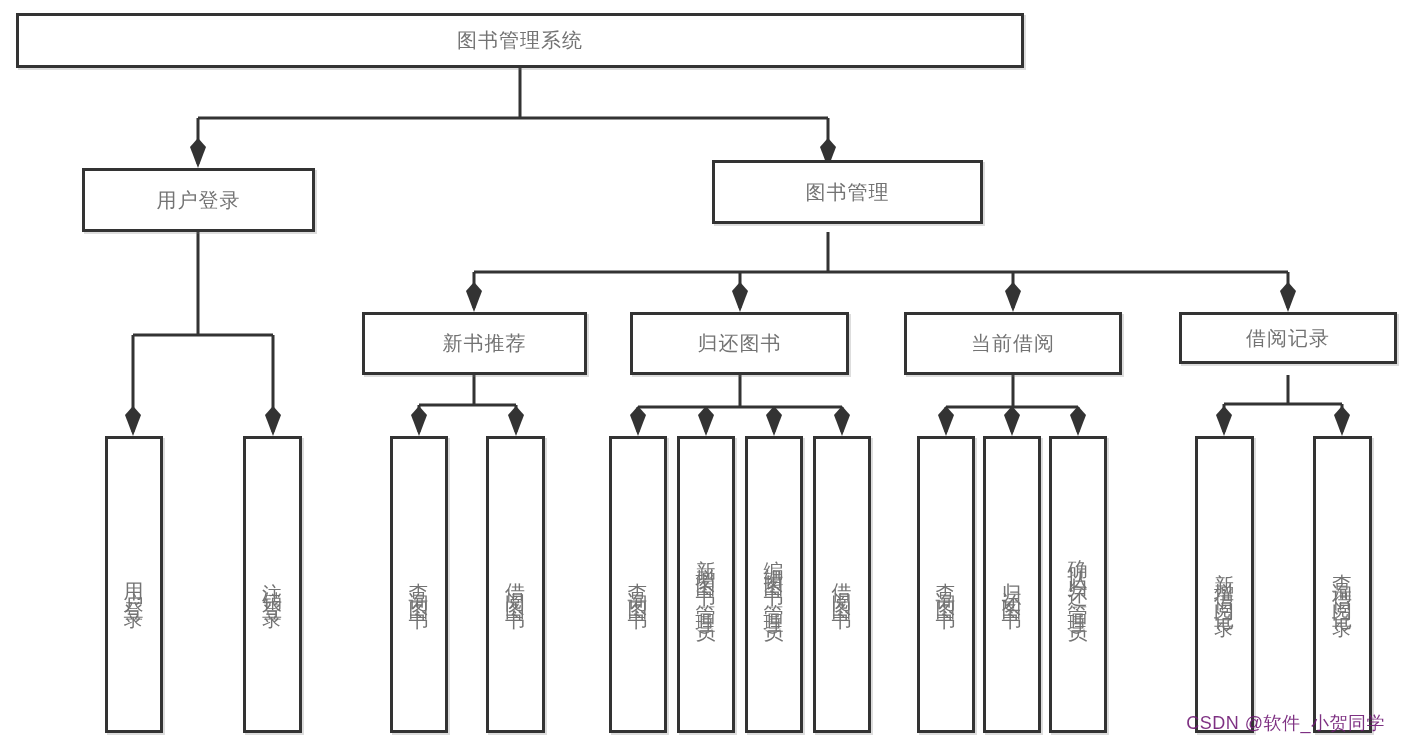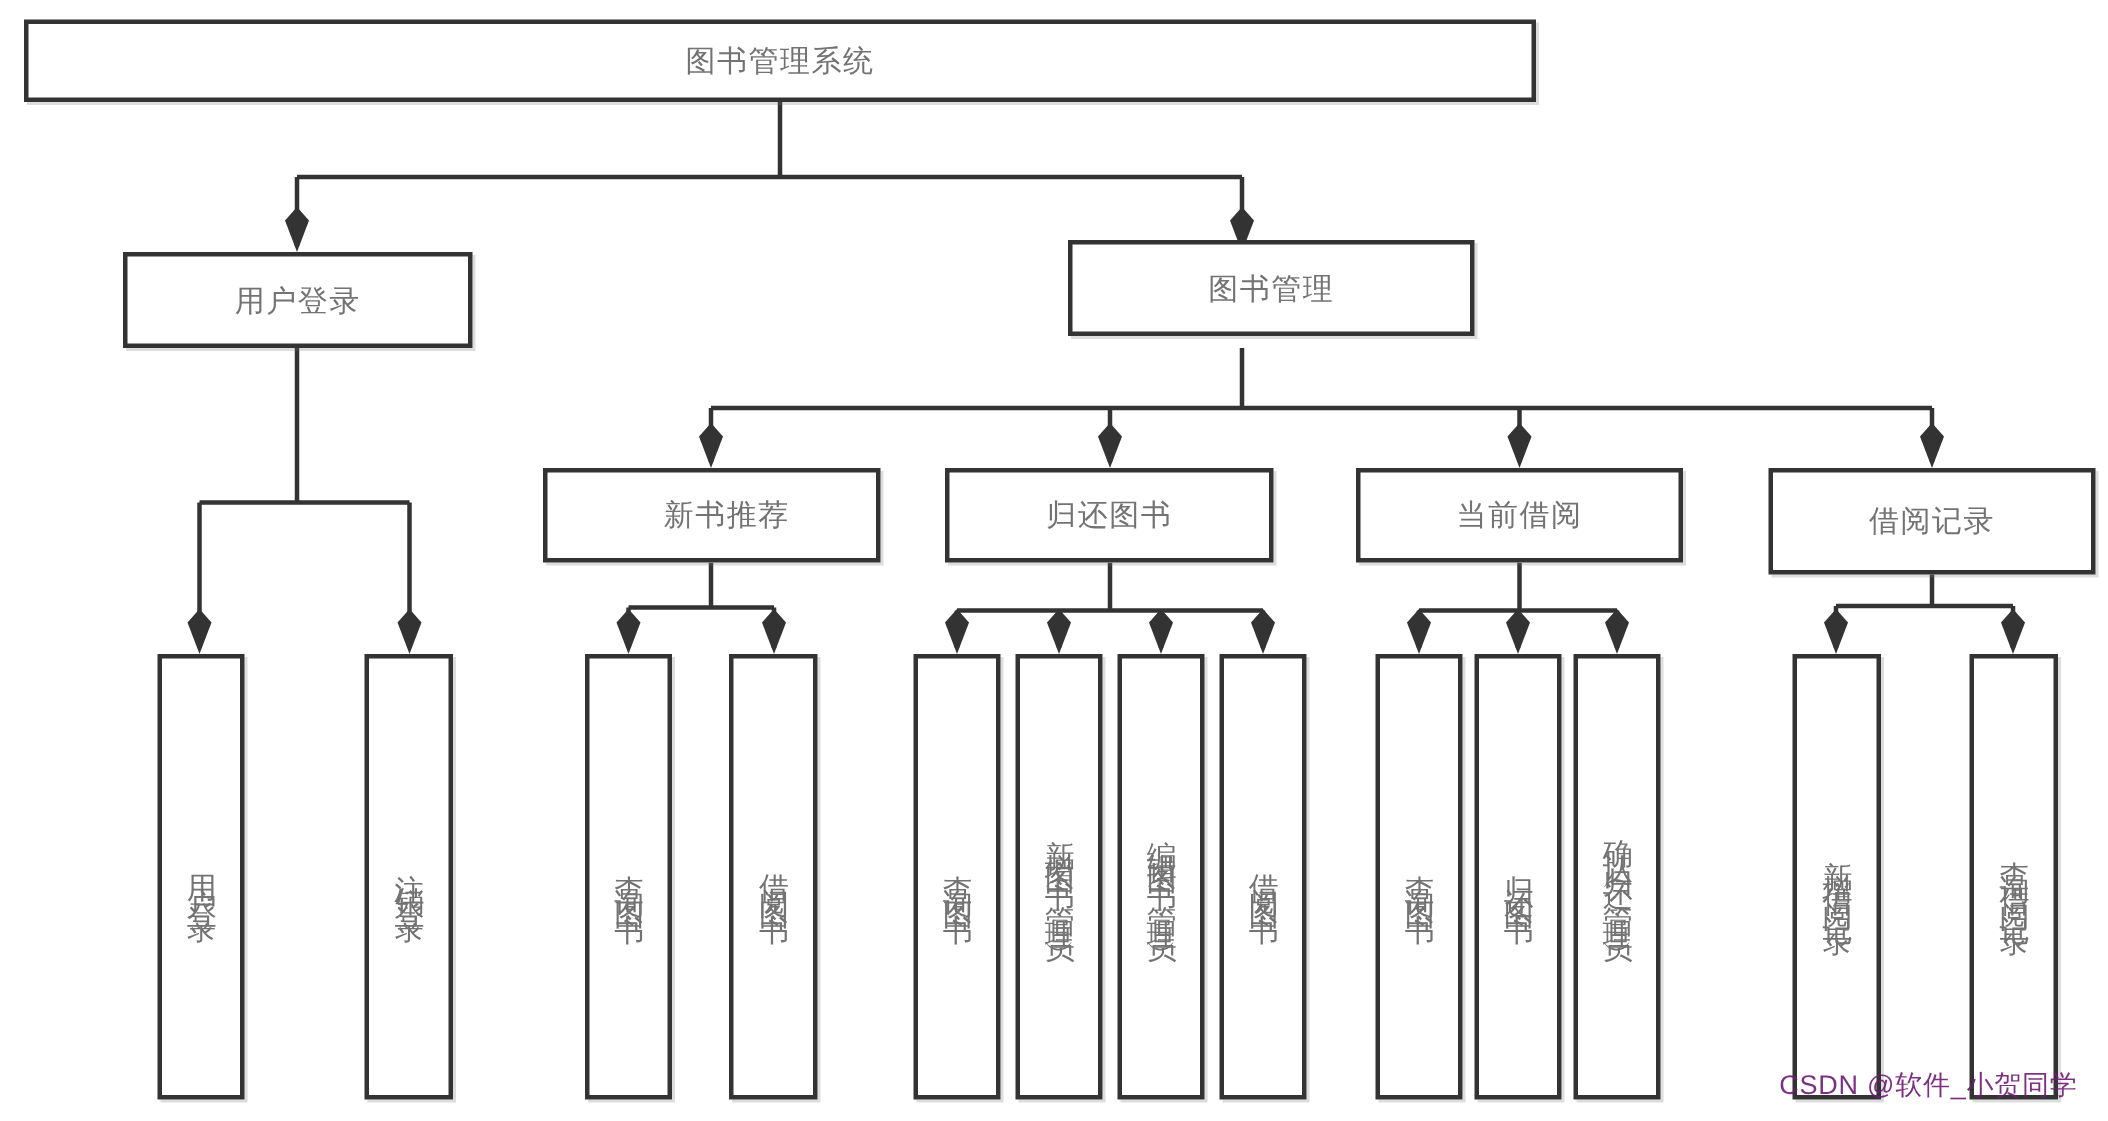--- a/index.html
+++ b/index.html
@@ -88,21 +88,21 @@
 
   <div class="node" style="left:362px;top:312px;width:225px;height:63px;padding-left:20px;">
     <span>新书推荐</span>
   </div>
   <div class="node" style="left:630px;top:312px;width:219px;height:63px;">
     <span>归还图书</span>
   </div>
   <div class="node" style="left:904px;top:312px;width:218px;height:63px;">
     <span>当前借阅</span>
   </div>
-  <div class="node" style="left:1179px;top:312px;width:218px;height:71px;">
+  <div class="node" style="left:1179px;top:312px;width:218px;height:52px;">
     <span>借阅记录</span>
   </div>
 
   <div class="node leaf" style="left:105px;top:436px;width:58px;height:297px;">
     <span>用户登录</span>
   </div>
   <div class="node leaf" style="left:243px;top:436px;width:59px;height:297px;">
     <span>注销登录</span>
   </div>
 

